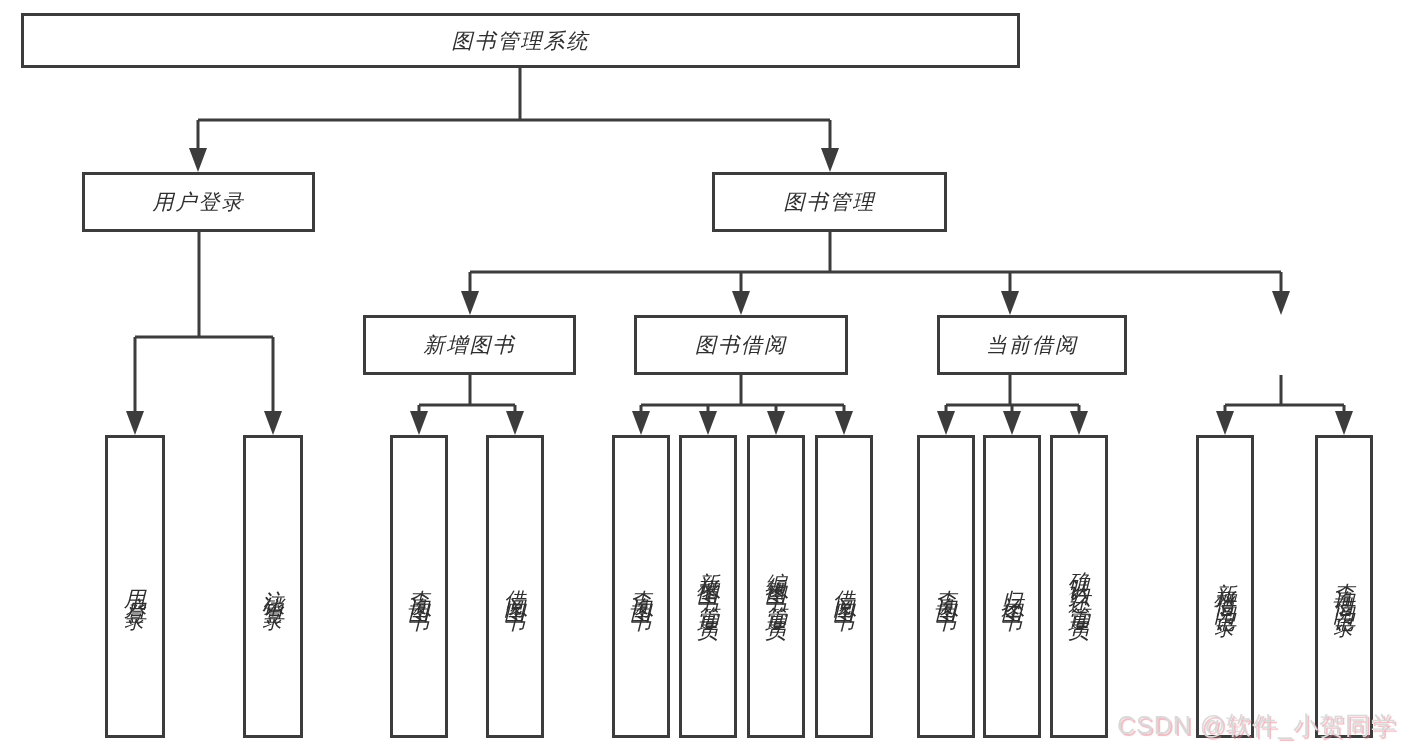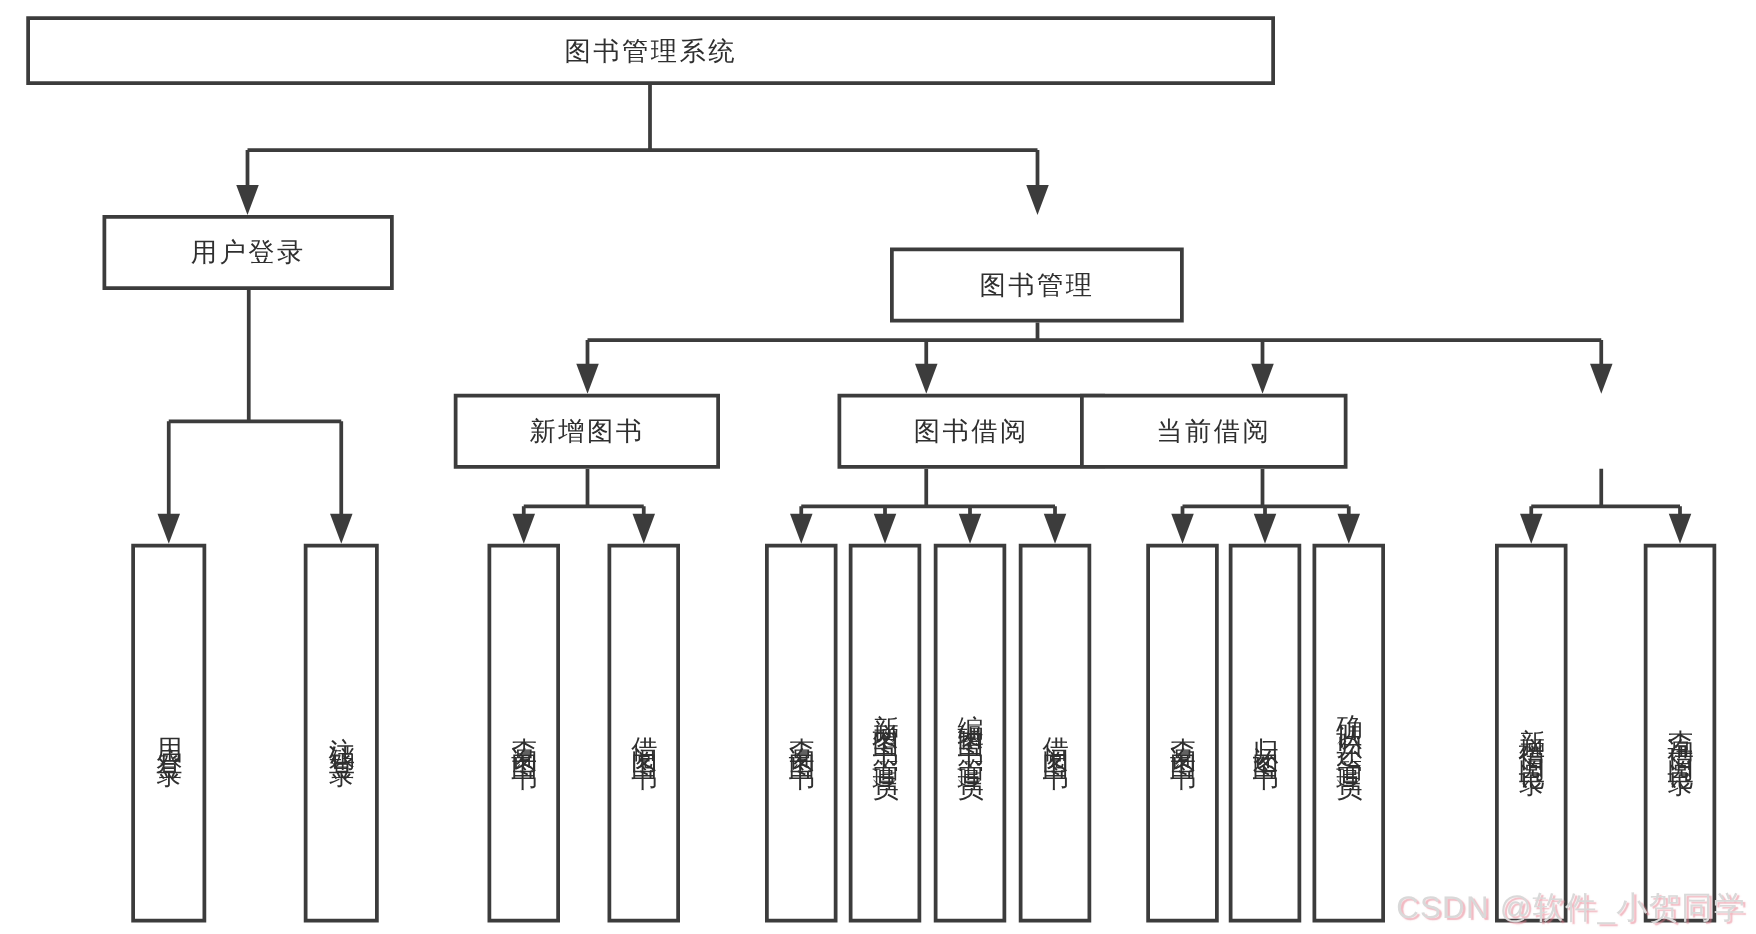--- a/index.html
+++ b/index.html
@@ -4,21 +4,21 @@
 <style>
   html,body{margin:0;padding:0;background:#ffffff;}
   .canvas{
     position:relative;width:1405px;height:747px;background:#ffffff;
     font-family:"Liberation Sans", sans-serif;overflow:hidden;
   }
   .connector-layer{position:absolute;left:0;top:0;width:1405px;height:747px;}
   .node{
     position:absolute;box-sizing:border-box;background:#ffffff;
     border:3px solid #3c3c3c;display:flex;align-items:center;justify-content:center;
-    color:#2f2f2f;font-size:21px;letter-spacing:2px;z-index:2;
+    color:#2f2f2f;font-size:21px;letter-spacing:2px;z-index:2;font-style:italic;
   }
   .v-node{letter-spacing:0;}
   .v-text{
     writing-mode:vertical-rl;text-orientation:mixed;
     letter-spacing:7px;line-height:1;white-space:nowrap;
   }
   .watermark{
     position:absolute;right:8px;bottom:5px;z-index:5;
     font-size:25px;letter-spacing:1px;color:#d9d9d9;
     text-shadow:2px 2px 1px rgba(230,124,140,0.55);
@@ -70,31 +70,31 @@
     </g>
   </svg>
 
   <div class="node" style="left:21px;top:13px;width:999px;height:55px;">
     <span>图书管理系统</span>
   </div>
 
   <div class="node" style="left:82px;top:172px;width:233px;height:60px;">
     <span>用户登录</span>
   </div>
-  <div class="node" style="left:712px;top:172px;width:235px;height:60px;margin-top:26px;">
+  <div class="node" style="left:712px;top:172px;width:235px;height:60px;">
     <span>图书管理</span>
   </div>
 
   <div class="node" style="left:363px;top:315px;width:213px;height:60px;">
     <span>新增图书</span>
   </div>
-  <div class="node" style="left:670px;top:315px;width:214px;height:60px;">
+  <div class="node" style="left:634px;top:315px;width:214px;height:60px;">
     <span>图书借阅</span>
   </div>
-  <div class="node" style="left:864px;top:315px;width:214px;height:60px;">
+  <div class="node" style="left:937px;top:315px;width:190px;height:60px;">
     <span>当前借阅</span>
   </div>
 
   <div class="node v-node" style="left:105px;top:435px;width:60px;height:303px;">
     <span class="v-text">用户登录</span>
   </div>
   <div class="node v-node" style="left:243px;top:435px;width:60px;height:303px;">
     <span class="v-text">注销登录</span>
   </div>
 

